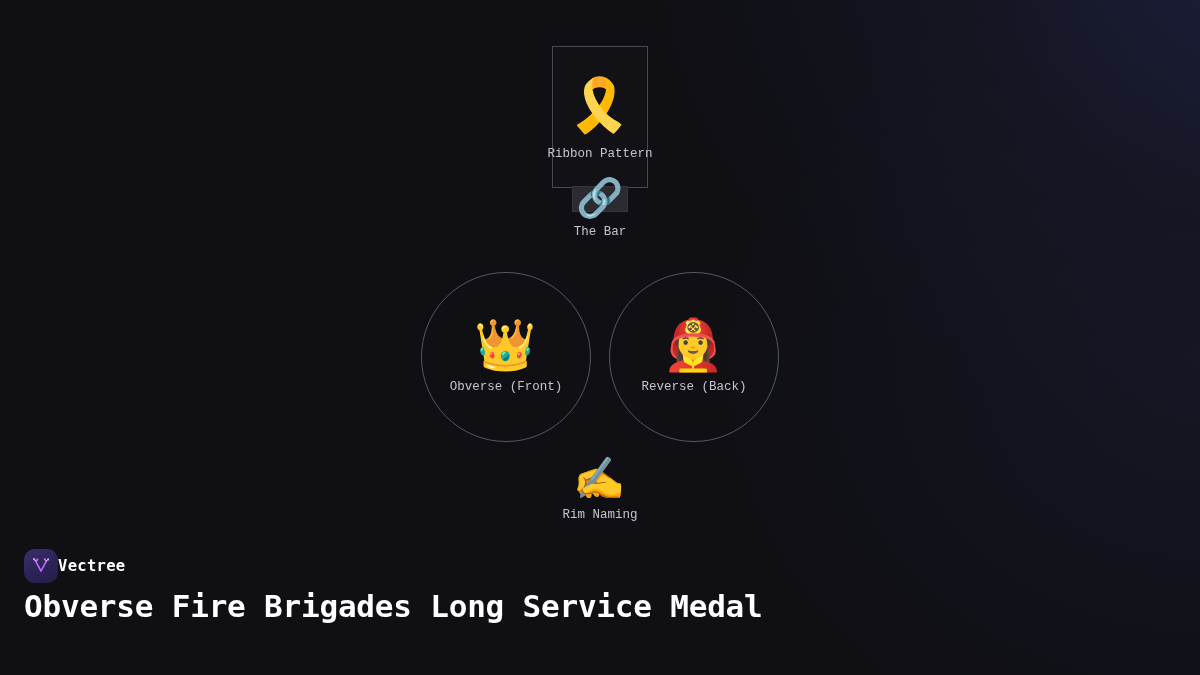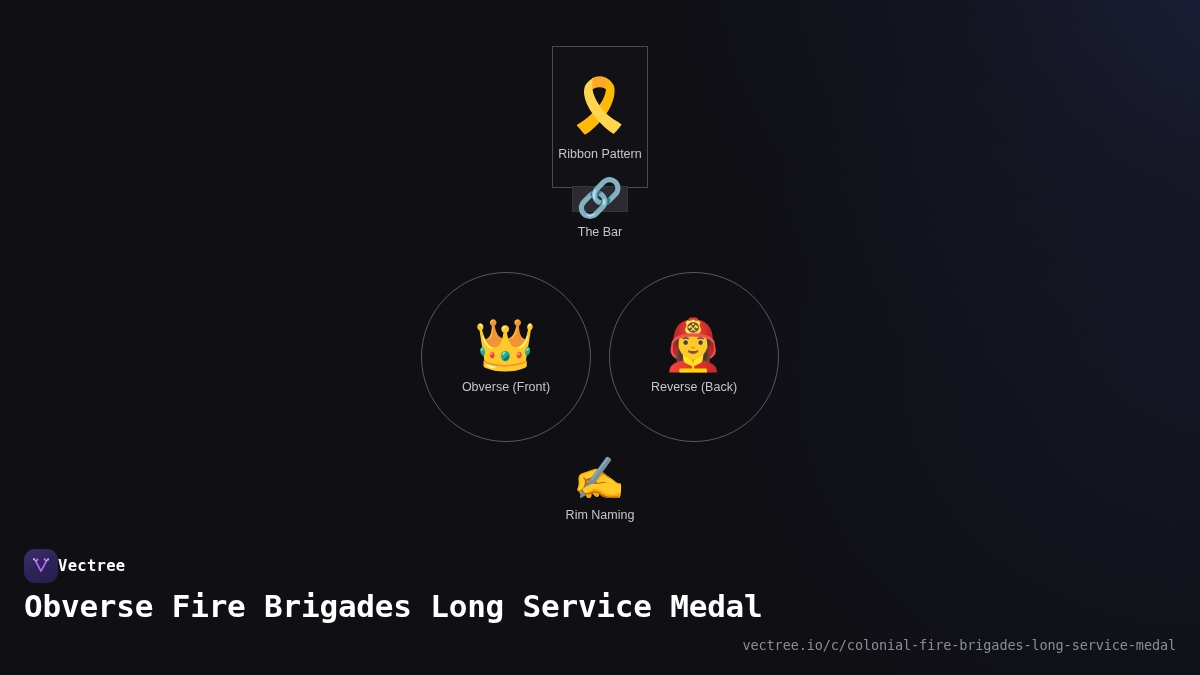--- a/index.html
+++ b/index.html
@@ -34,21 +34,21 @@
     justify-content:center;
   }
   .node-emoji {
     font-family:"DejaVu Sans", sans-serif;
     line-height:1;
     user-select:none;
   }
   .node-label {
     color:#c3c6cc;
     font-size:12.5px;
-    font-family:Liberation Sans, sans-serif;
+    font-family:Liberation Mono, monospace;
     white-space:nowrap;
     text-align:center;
   }
 
   
   #ribbon-node {
     left:552px; top:46px;
     width:96px; height:142px;
     border:1px solid #4a4a52;
     background:rgba(255,255,255,0.012);
@@ -195,15 +195,14 @@
         <circle cx="7.8" cy="4.1" r="1.15" fill="#d070f5"></circle>
         <circle cx="16.4" cy="3.8" r="1.15" fill="#d070f5"></circle>
         <circle cx="20.5" cy="4.1" r="1.35" fill="#e39bff"></circle>
       </svg>
     </div>
     <span id="brand-name">Vectree</span>
   </div>
 
   <h1 id="page-title">Obverse Fire Brigades Long Service Medal</h1>
 
-  <span id="footer-url">vectree.io/c/colonial-fire-brigades-long-service-medal</span>
 
 </div>
 
 </body></html>

